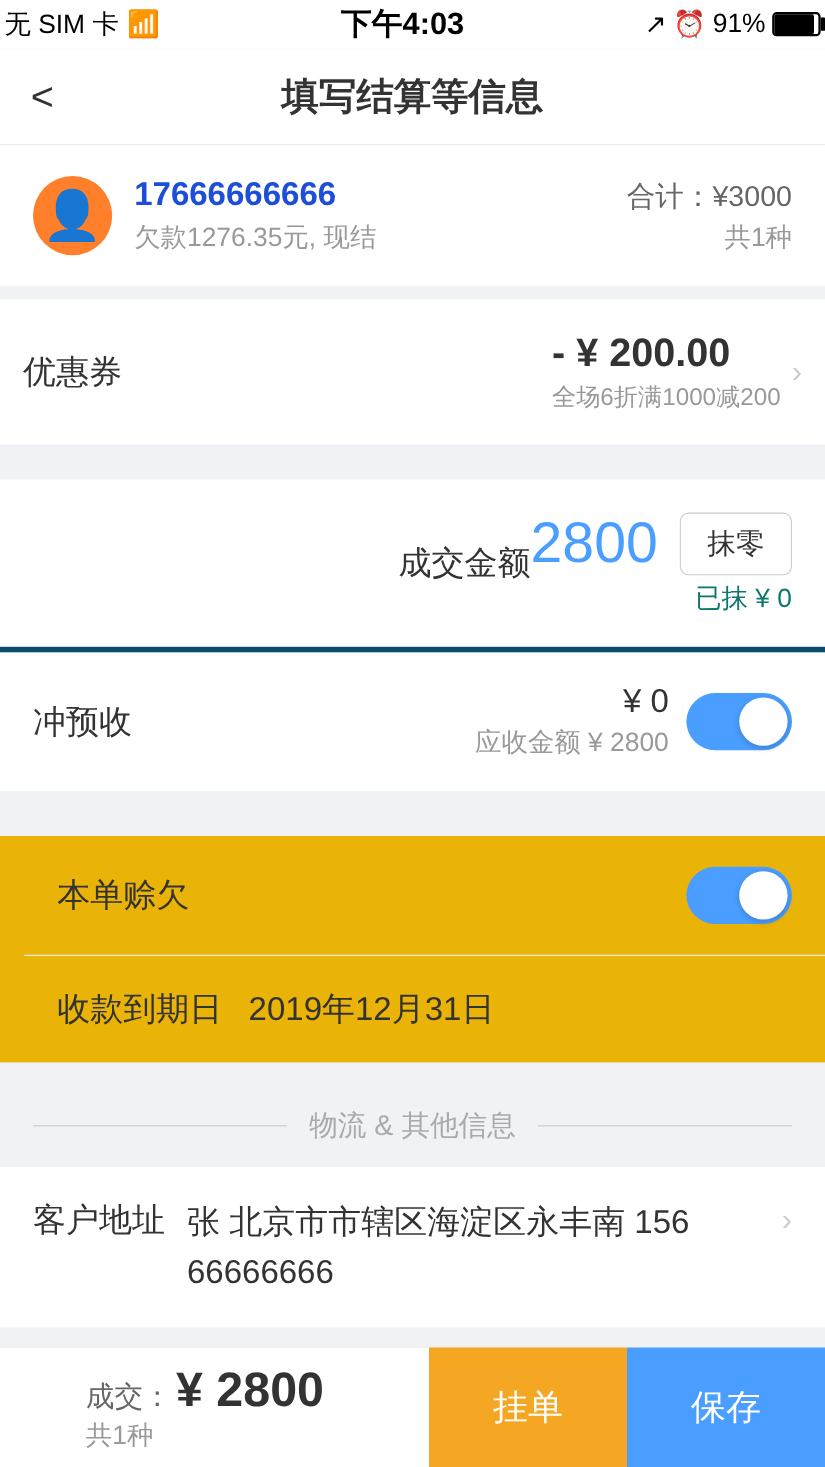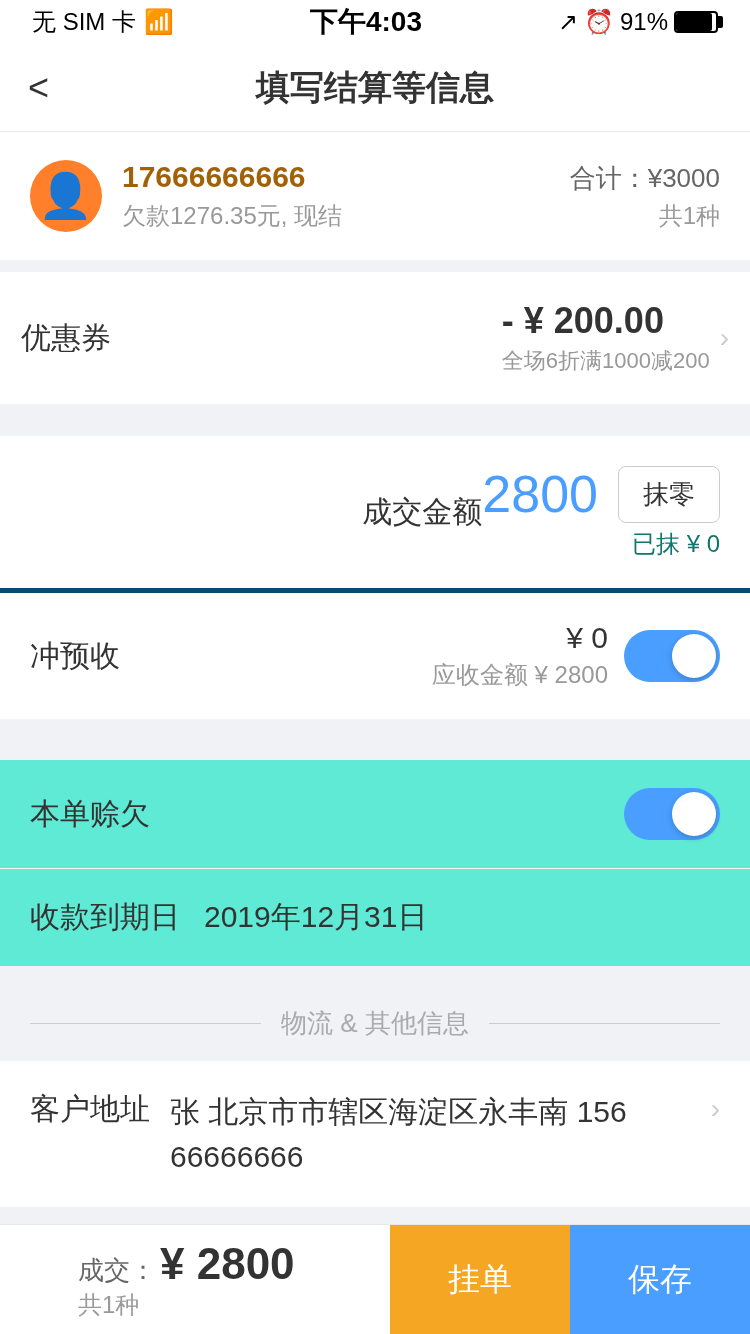--- a/index.html
+++ b/index.html
@@ -14,21 +14,21 @@
       position: relative;
     }
 
     
     .status-bar {
       height: 44px;
       background: #fff;
       display: flex;
       align-items: center;
       justify-content: space-between;
-      padding: 0 32px;
+      padding: 0 4px;
       font-size: 24px;
       color: #000;
     }
     .status-left { display: flex; align-items: center; gap: 8px; }
     .status-center { font-weight: 600; font-size: 28px; }
     .status-right { display: flex; align-items: center; gap: 6px; }
     .battery-icon { width: 44px; height: 22px; border: 2px solid #000; border-radius: 4px; position: relative; display: inline-block; }
     .battery-icon::after { content: ''; position: absolute; right: -7px; top: 50%; transform: translateY(-50%); width: 5px; height: 12px; background: #000; border-radius: 0 2px 2px 0; }
     .battery-fill { height: 100%; width: 91%; background: #000; border-radius: 2px; }
 
@@ -75,21 +75,21 @@
       height: 72px;
       border-radius: 50%;
       background: #ff7f2a;
       display: flex;
       align-items: center;
       justify-content: center;
       overflow: hidden;
     }
     .avatar-icon { font-size: 44px; color: #fff; }
     .user-info {}
-    .user-phone { font-size: 30px; font-weight: 600; color: #a16207; }
+    .user-phone { font-size: 30px; font-weight: 600; color: #1d4ed8; }
     .user-debt { font-size: 24px; color: #999; margin-top: 6px; }
     .user-right { text-align: right; }
     .total-label { font-size: 26px; color: #666; }
     .total-count { font-size: 24px; color: #999; margin-top: 4px; }
 
     
     .coupon-section {
       background: #fff;
       padding: 28px 21px;
       display: flex;
@@ -163,22 +163,23 @@
       border-bottom: 1px solid #f5f5f5;
     }
     .chong-label { font-size: 30px; color: #333; }
     .chong-right { display: flex; align-items: center; gap: 16px; }
     .chong-amount-block { text-align: right; }
     .chong-amount { font-size: 30px; color: #333; }
     .chong-sub { font-size: 24px; color: #999; margin-top: 4px; }
 
     
     .section2 {
-      background: #5eead4;
+      background: #eab308;
       margin-top: 20px;
+      padding-left: 22px;
     }
     .benshu-row {
       padding: 28px 30px;
       display: flex;
       align-items: center;
       justify-content: space-between;
       border-bottom: 1px solid #f5f5f5;
     }
     .date-row {
       padding: 28px 30px;

